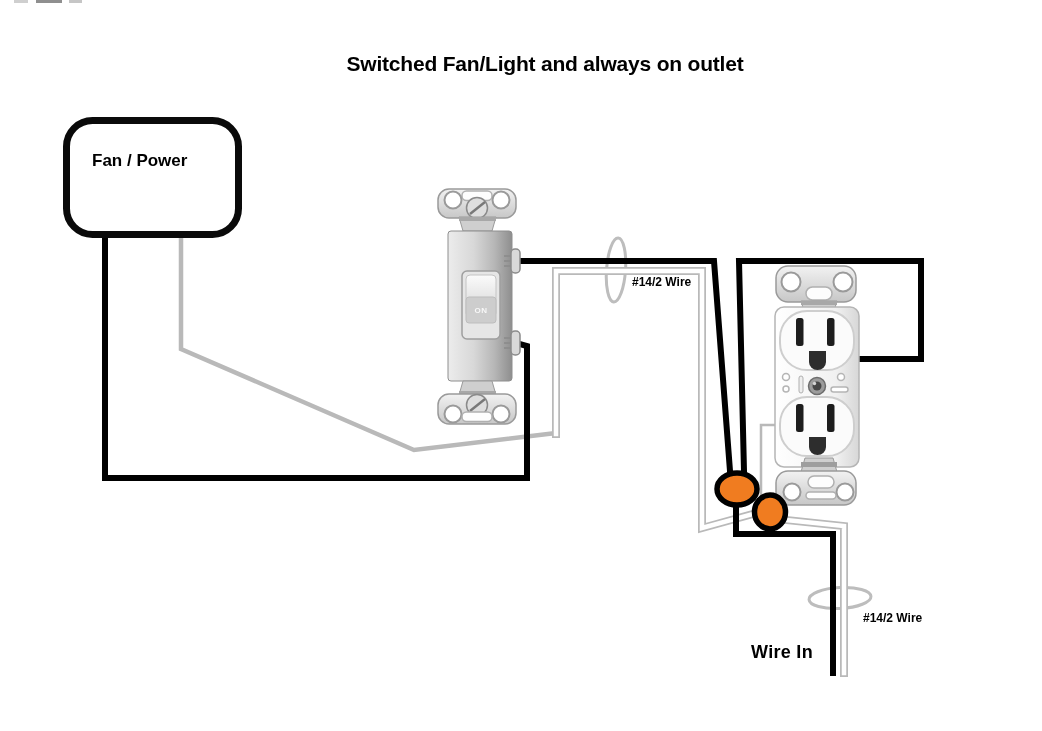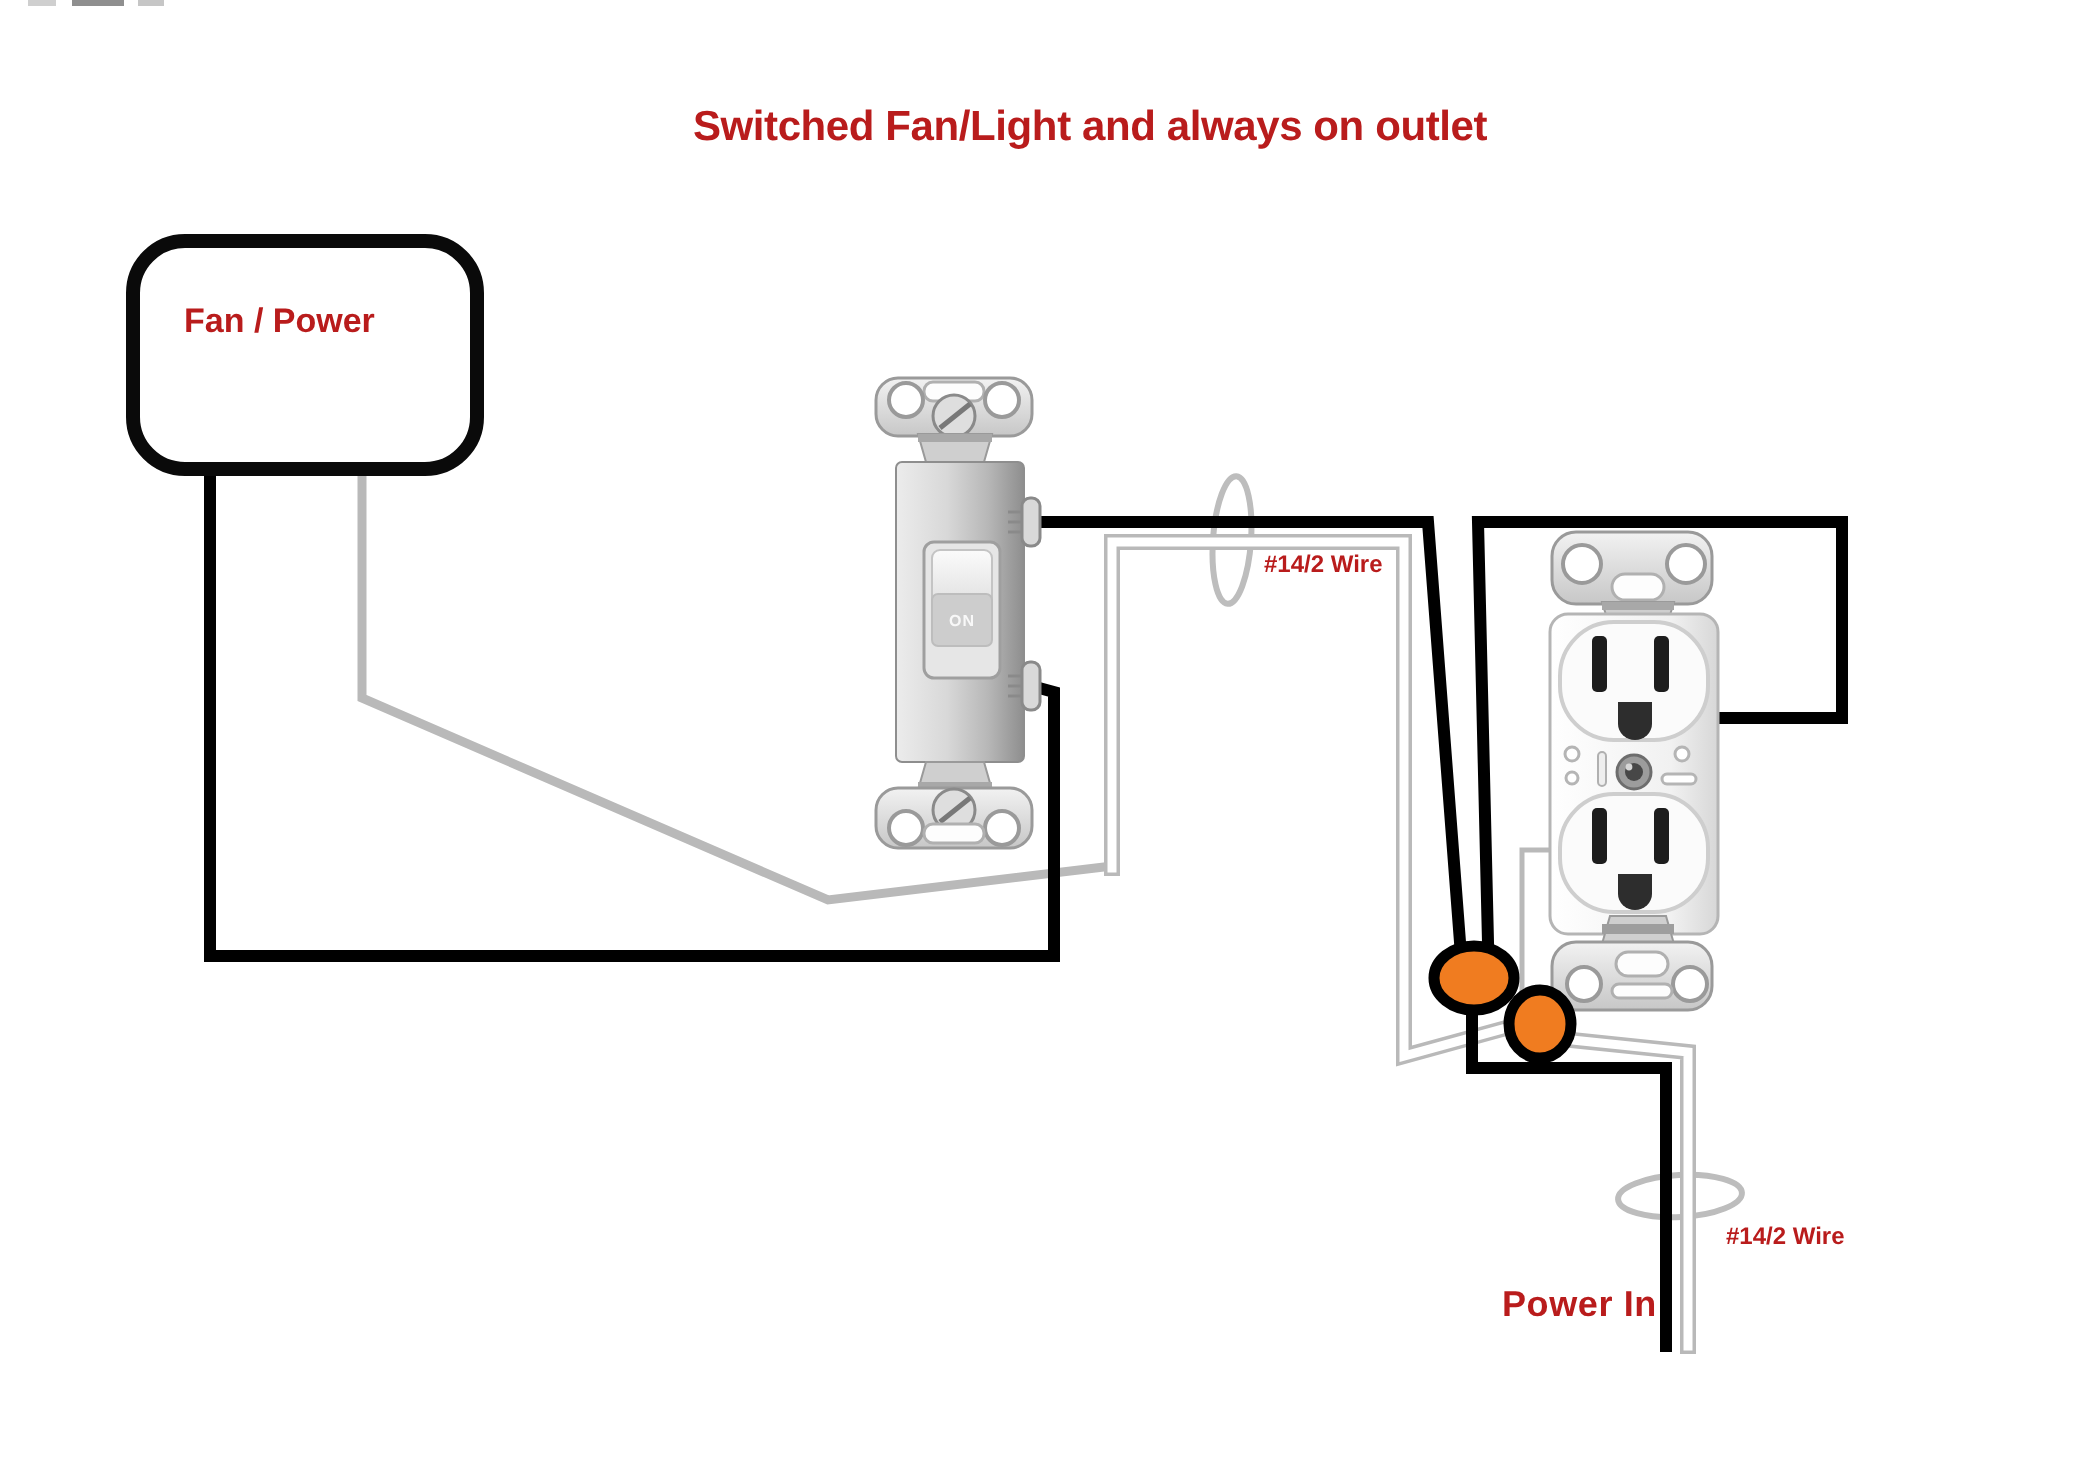--- a/index.html
+++ b/index.html
@@ -1,19 +1,19 @@
 <!DOCTYPE html>
 <html><head>
 <meta charset="utf-8">
 <style>
   html,body{margin:0;padding:0;background:#fff;}
   .canvas{position:relative;width:1042px;height:731px;background:#ffffff;overflow:hidden;
           font-family:"Liberation Sans", sans-serif;}
   .canvas svg{position:absolute;left:0;top:0;}
-  .lbl{position:absolute;color:#b91c1c;font-weight:bold;white-space:nowrap;}
+  .lbl{position:absolute;color:#000000;font-weight:bold;white-space:nowrap;}
   .lbl-title{left:545px;top:52px;transform:translateX(-50%);font-size:21px;letter-spacing:-0.2px;}
   .lbl-fanlight{left:92px;top:151px;font-size:17px;}
   .lbl-wire-top{left:632px;top:275px;font-size:12px;}
   .lbl-wire-bottom{left:863px;top:611px;font-size:12px;}
   .lbl-powerin{left:751px;top:642px;font-size:18px;letter-spacing:0.3px;}
 </style>
 </head>
 <body>
 
 <div class="canvas">
@@ -158,15 +158,15 @@
   <g stroke="#000000" stroke-width="5.5">
     <ellipse cx="737" cy="489" rx="20" ry="16" fill="#f07c20"></ellipse>
     <ellipse cx="770" cy="512" rx="15.5" ry="17" fill="#f07c20"></ellipse>
   </g>
 </svg>
 
 <div class="lbl lbl-title">Switched Fan/Light and always on outlet</div>
 <div class="lbl lbl-fanlight">Fan / Power</div>
 <div class="lbl lbl-wire-top">#14/2 Wire</div>
 <div class="lbl lbl-wire-bottom">#14/2 Wire</div>
-<div class="lbl lbl-powerin">Power In</div>
+<div class="lbl lbl-powerin">Wire In</div>
 
 </div>
 
 </body></html>

